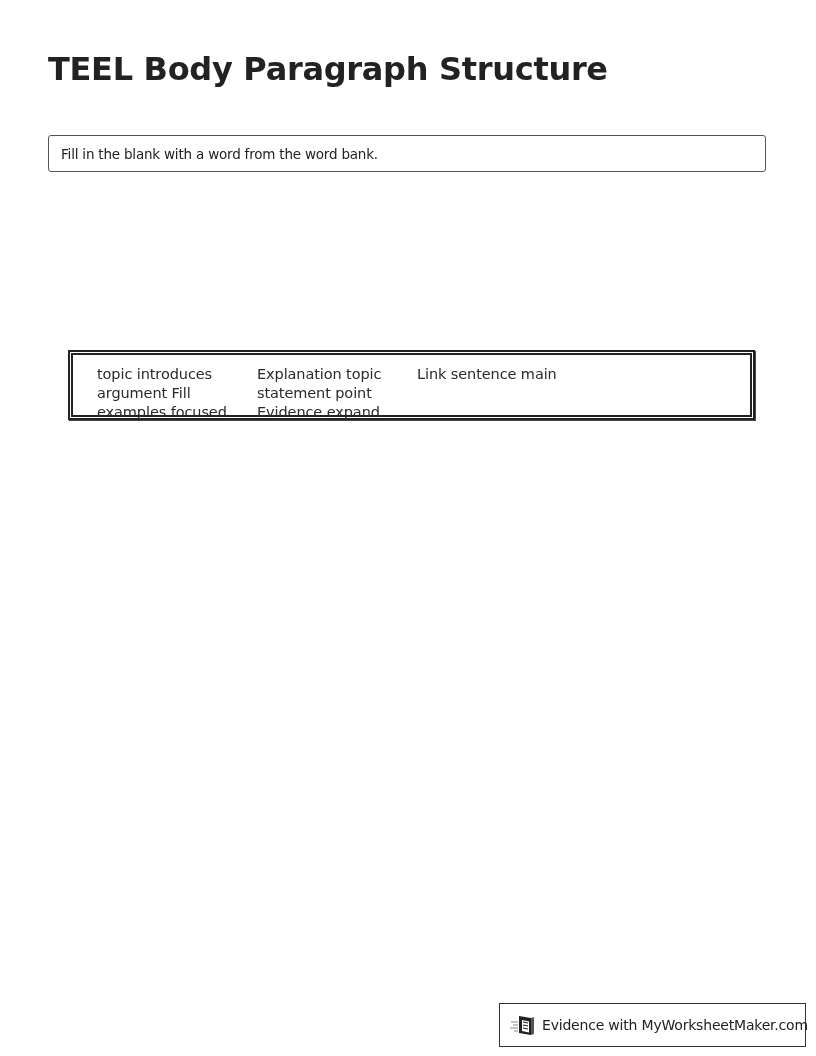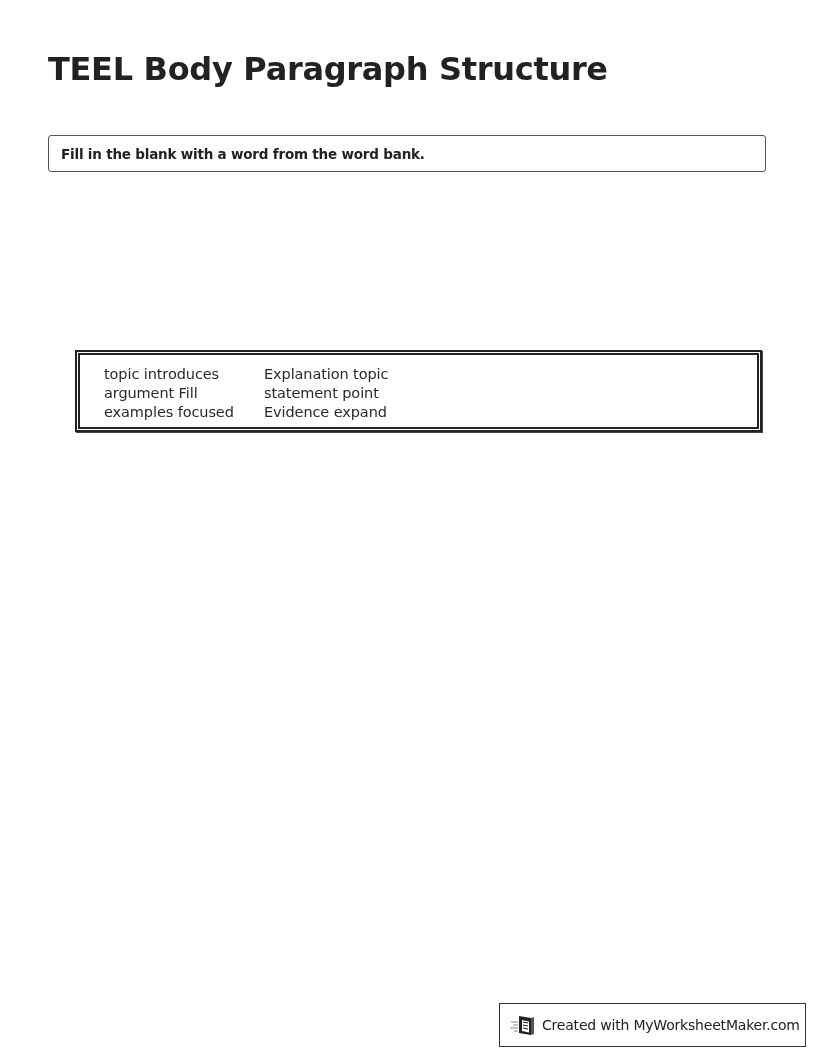--- a/index.html
+++ b/index.html
@@ -34,28 +34,27 @@
     width: 718px;
     height: 37px;
     box-sizing: border-box;
     border: 1px solid #555555;
     border-radius: 3px;
     padding: 0 12px;
     font-size: 13.5px;
     line-height: 36px;
     color: #222222;
     letter-spacing: -0.2px;
-    font-weight: bold;
   }
   .word-bank {
     position: absolute;
-    left: 75px;
+    left: 68px;
     top: 350px;
     width: 687px;
-    height: 82px;
+    height: 70px;
     box-sizing: border-box;
     border: 5px double #222222;
     box-shadow: 1px 1px 0 #444444;
   }
   .word-bank-inner {
     position: absolute;
     left: 24px;
     top: 10px;
     display: flex;
   }
@@ -105,30 +104,33 @@
     <div class="word-col">
       <div>topic introduces</div>
       <div>argument Fill</div>
       <div>examples focused</div>
     </div>
     <div class="word-col">
       <div>Explanation topic</div>
       <div>statement point</div>
       <div>Evidence expand</div>
     </div>
+    <div class="word-col">
+      <div>Link sentence main</div>
+    </div>
   </div>
 </div>
 
 <div class="footer">
   <span class="footer-icon">
     <svg width="28" height="24" viewBox="0 0 28 24">
       <line x1="1" y1="9" x2="8" y2="9" stroke="#888" stroke-width="1"></line>
       <line x1="3" y1="12" x2="8" y2="12" stroke="#888" stroke-width="1"></line>
       <line x1="0" y1="15" x2="8" y2="15" stroke="#888" stroke-width="1"></line>
       <line x1="4" y1="18" x2="8" y2="18" stroke="#888" stroke-width="1"></line>
       <path d="M9 3 L21 5 L21 22 L9 20 Z" fill="#222"></path>
       <path d="M12 7 L19 8.5 L19 19.5 L12 18 Z" fill="#fff"></path>
       <path d="M13 9 L18 10 M13 12 L18 13 M13 15 L18 16" stroke="#222" stroke-width="1.2"></path>
       <path d="M21 5 L24 4 L24 21 L21 22 Z" fill="#555"></path>
     </svg>
   </span>
-  <span class="footer-text">Created with MyWorksheetMaker.com</span>
+  <span class="footer-text">Evidence with MyWorksheetMaker.com</span>
 </div>
 
 </body></html>

